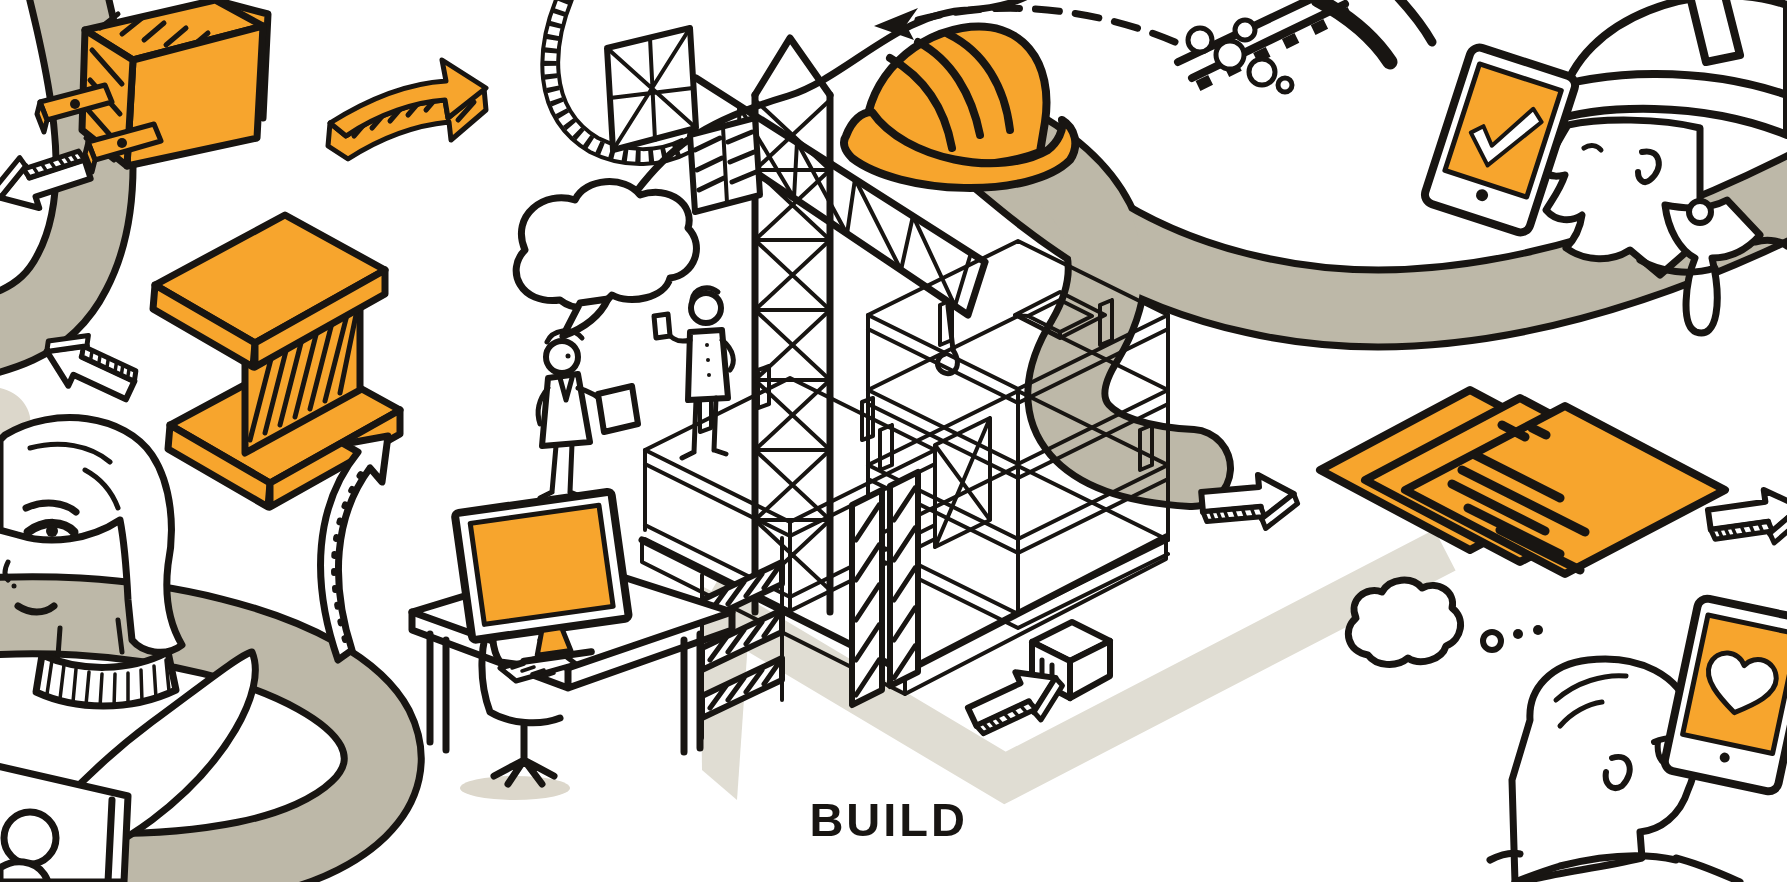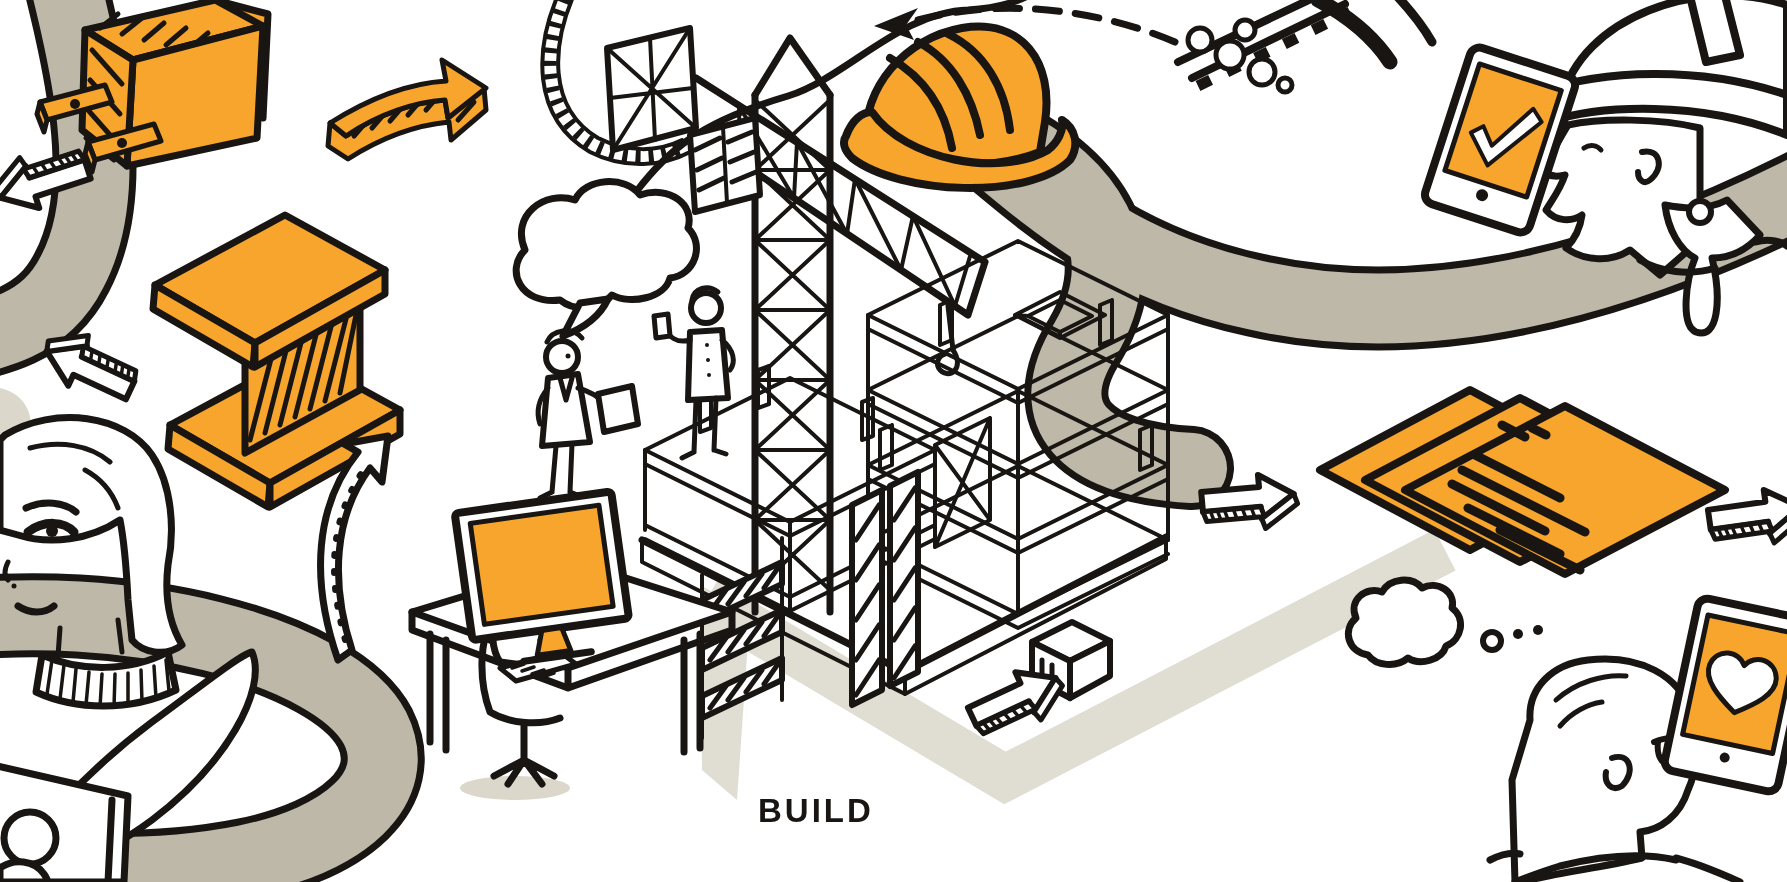--- a/index.html
+++ b/index.html
@@ -13,22 +13,22 @@
   .fw{fill:#fff;stroke:var(--ink-black,#181512);stroke-width:7;stroke-linecap:round;stroke-linejoin:round;}
   .fw6{fill:#fff;stroke:var(--ink-black,#181512);stroke-width:6;stroke-linecap:round;stroke-linejoin:round;}
   .fo{fill:var(--accent-orange,#F7A52D);stroke:var(--ink-black,#181512);stroke-width:7;stroke-linecap:round;stroke-linejoin:round;}
   .fo5{fill:var(--accent-orange,#F7A52D);stroke:var(--ink-black,#181512);stroke-width:5;stroke-linecap:round;stroke-linejoin:round;}
   .h{fill:none;stroke:var(--ink-black,#181512);stroke-width:5;stroke-linecap:round;}
   .h3{fill:none;stroke:var(--ink-black,#181512);stroke-width:3.5;stroke-linecap:round;}
   .roadline{fill:none;stroke:var(--ink-black,#181512);stroke-width:84;stroke-linecap:round;}
   .roadfill{fill:none;stroke:var(--road-gray,#BDB8A8);stroke-width:70;stroke-linecap:round;}
   .plat{fill:none;stroke:var(--platform-gray,#E0DDD3);stroke-width:46;stroke-linejoin:miter;}
   .ink{fill:var(--ink-black,#181512);}
-  .label{position:absolute;left:758px;top:792px;width:210px;text-align:left;
-         font-weight:800;font-size:33px;letter-spacing:3px;color:var(--ink-black,#181512);}
+  .label{position:absolute;left:758px;top:792px;width:210px;text-align:right;
+         font-weight:800;font-size:47px;letter-spacing:3px;color:var(--ink-black,#181512);}
 </style>
 </head>
 <body>
 
 <div class="stage">
 <svg width="1787" height="882" viewBox="0 0 1787 882">
   <defs>
     <g id="arr">
       <path class="fw6" d="M 0,14 L 58,14 L 58,2 L 92,24 L 58,46 L 58,34 L 0,34 Z"></path>
       <path class="fw6" style="stroke-width:5" d="M 0,34 L 58,34 L 61,44 L 3,44 Z"></path>

